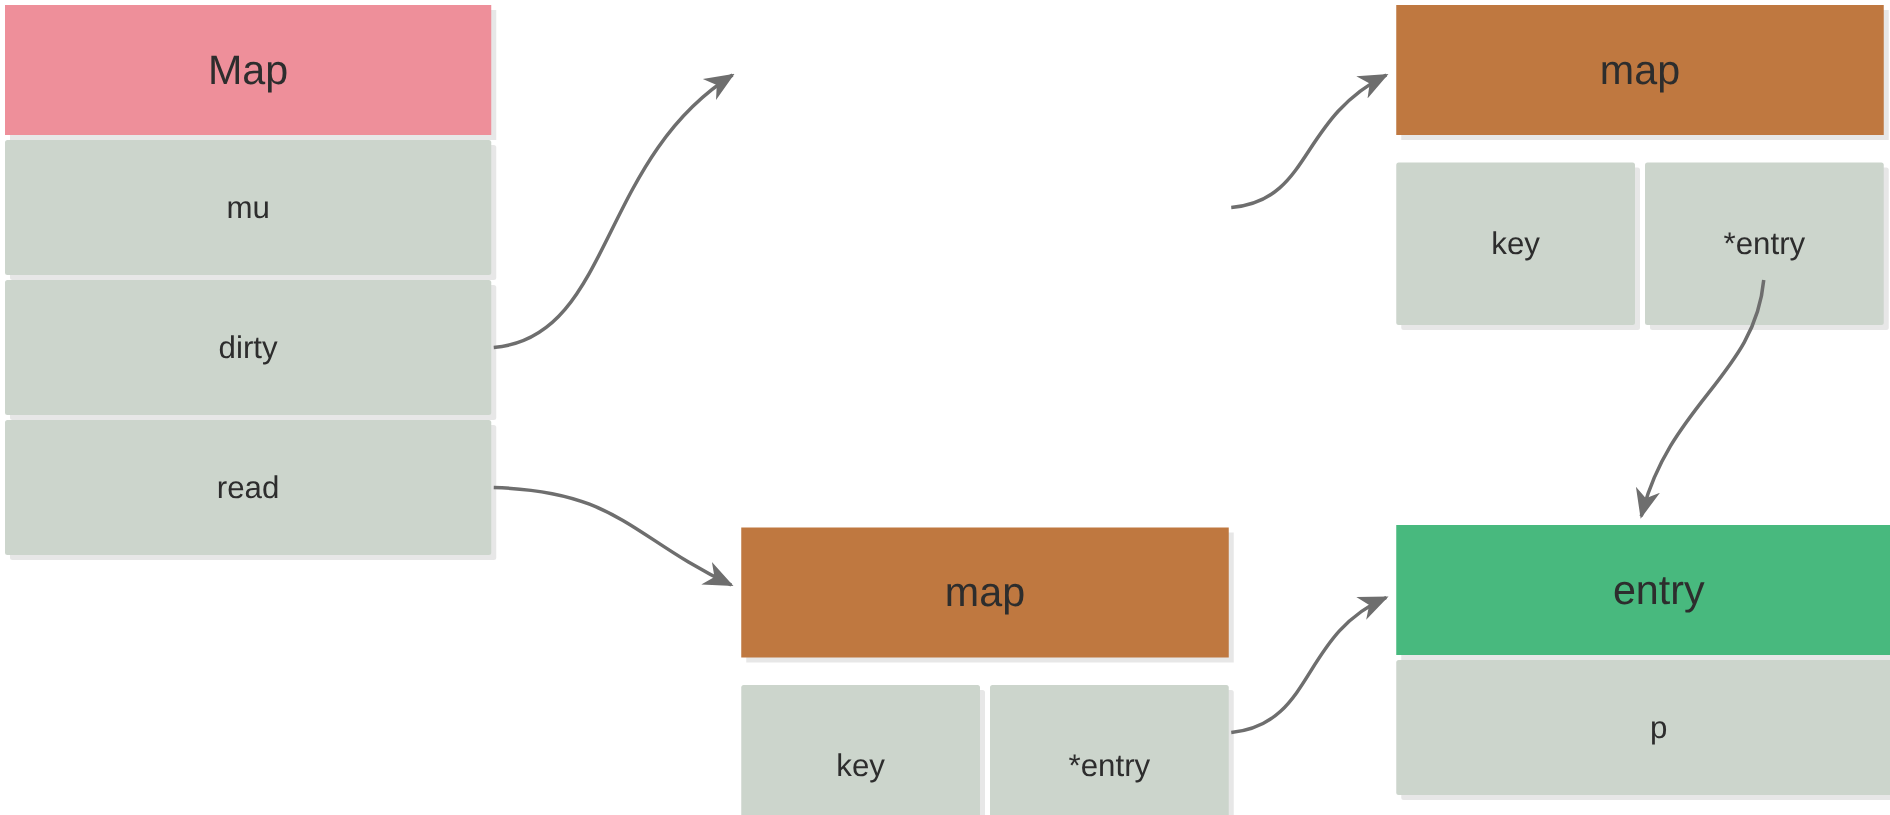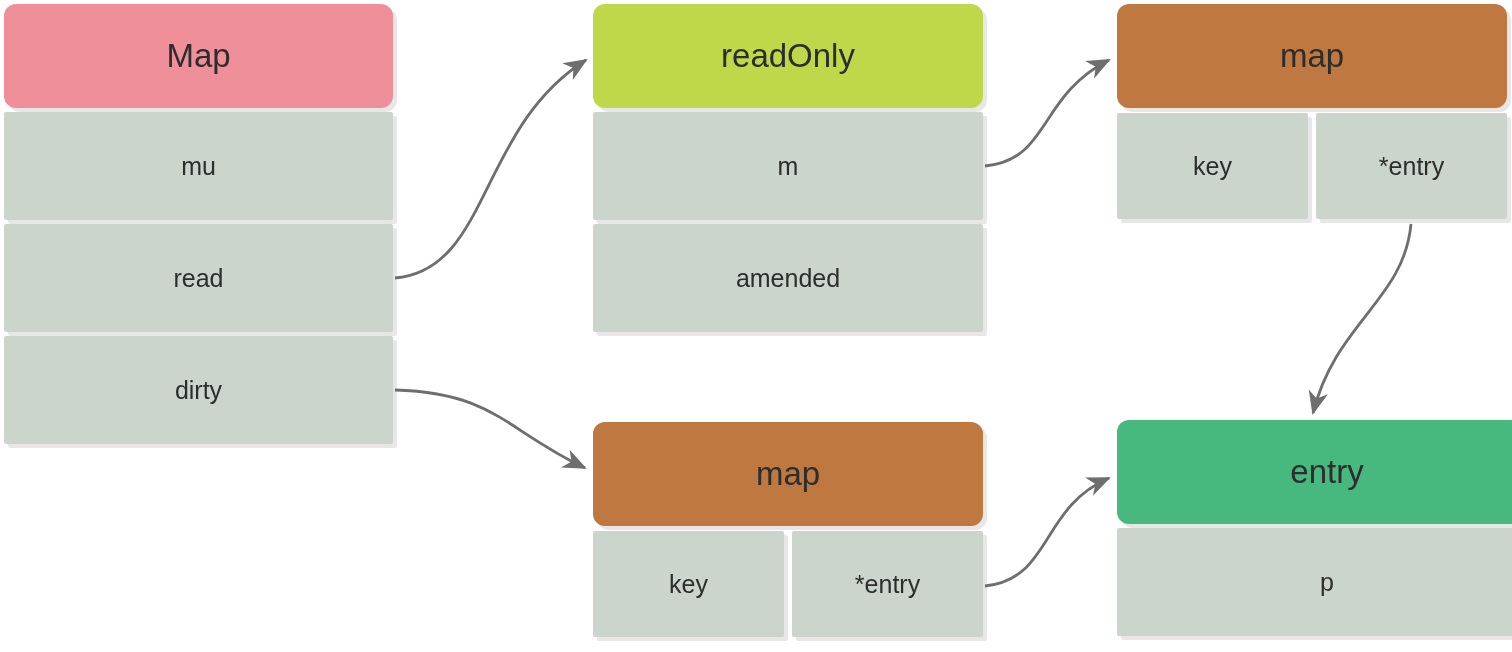--- a/index.html
+++ b/index.html
@@ -21,41 +21,42 @@
     flex-direction: column;
     gap: 4px;
   }
   .node-header {
     height: 104px;
     display: flex;
     align-items: center;
     justify-content: center;
     font-size: 33px;
     color: #2d2d2d;
-    border-radius: 12px;
+    border-radius: 0;
     box-shadow: 4px 4px 0 #e7e7e7;
   }
   .cell {
     height: 108px;
     background: #ccd5cc;
     display: flex;
     align-items: center;
     justify-content: center;
     font-size: 25px;
     color: #2d2d2d;
     border-radius: 2px;
     box-shadow: 4px 4px 0 #e7e7e7;
   }
   .cell-row {
     display: flex;
     gap: 8px;
   }
   .cell-row .cell {
     flex: 1;
-    height: 106px;
+    height: 130px;
+    margin-top: 17px;
   }
   .hdr-map      { background: #ee8f9a; }
   .hdr-readonly { background: #bed84a; }
   .hdr-hashmap  { background: #bf7840; }
   .hdr-entry    { background: #48b97e; }
 
   #arrow-layer {
     position: absolute;
     left: 0; top: 0;
     width: 1512px;
@@ -69,29 +70,24 @@
   }
 </style>
 </head>
 <body>
 
 <div id="canvas">
 
   <div class="node" style="left:4px; top:4px; width:389px;">
     <div class="node-header hdr-map">Map</div>
     <div class="cell">mu</div>
+    <div class="cell">dirty</div>
     <div class="cell">read</div>
-    <div class="cell">dirty</div>
   </div>
 
-  <div class="node" style="left:593px; top:4px; width:390px;">
-    <div class="node-header hdr-readonly">readOnly</div>
-    <div class="cell">m</div>
-    <div class="cell">amended</div>
-  </div>
 
   <div class="node" style="left:1117px; top:4px; width:390px; gap:5px;">
     <div class="node-header hdr-hashmap">map</div>
     <div class="cell-row">
       <div class="cell">key</div>
       <div class="cell">*entry</div>
     </div>
   </div>
 
   <div class="node" style="left:593px; top:422px; width:390px; gap:5px;">

